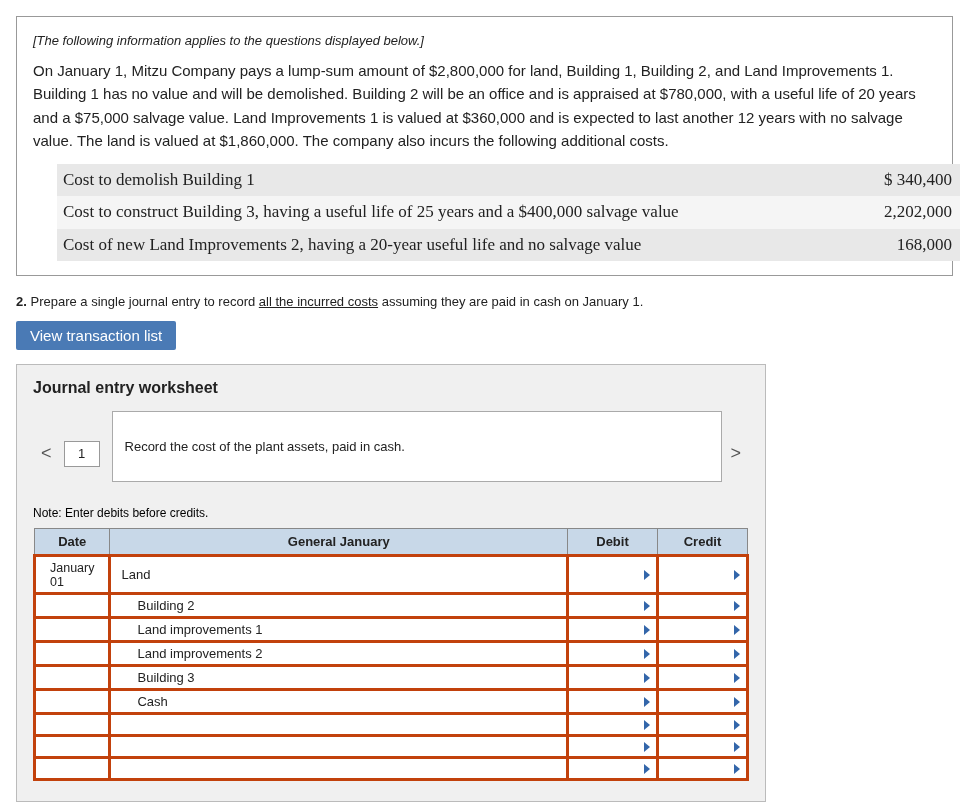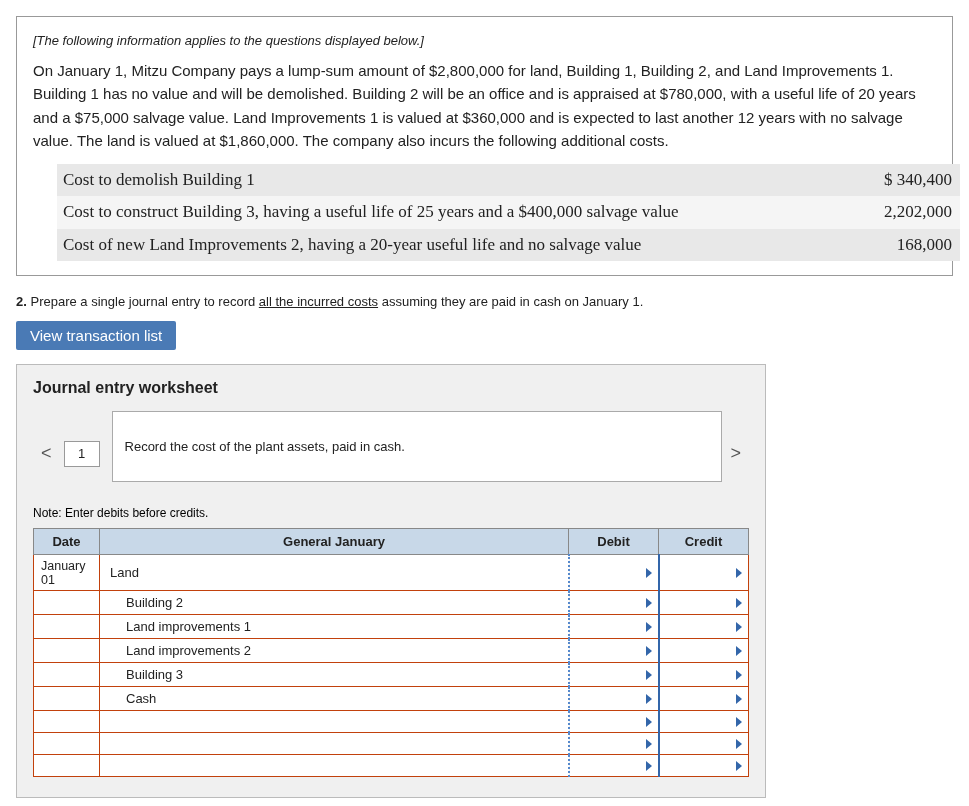--- a/index.html
+++ b/index.html
@@ -145,22 +145,22 @@
       padding: 5px 8px;
       text-align: center;
       font-weight: bold;
     }
     .journal-table th.col-date { width: 66px; }
     .journal-table th.col-journal { text-align: center; }
     .journal-table th.col-debit { width: 90px; text-align: center; }
     .journal-table th.col-credit { width: 90px; text-align: center; }
 
     .journal-table td {
-      border: 1px solid #c2410c;
-      padding: 3px 7px;
+      border: 3px solid #c2410c;
+      padding: 3px 14px;
       height: 24px;
       background: #fff;
     }
     .journal-table td.col-date {
       font-size: 12.5px;
       vertical-align: top;
       padding-top: 4px;
     }
     .journal-table td.col-journal {
       padding-left: 10px;

